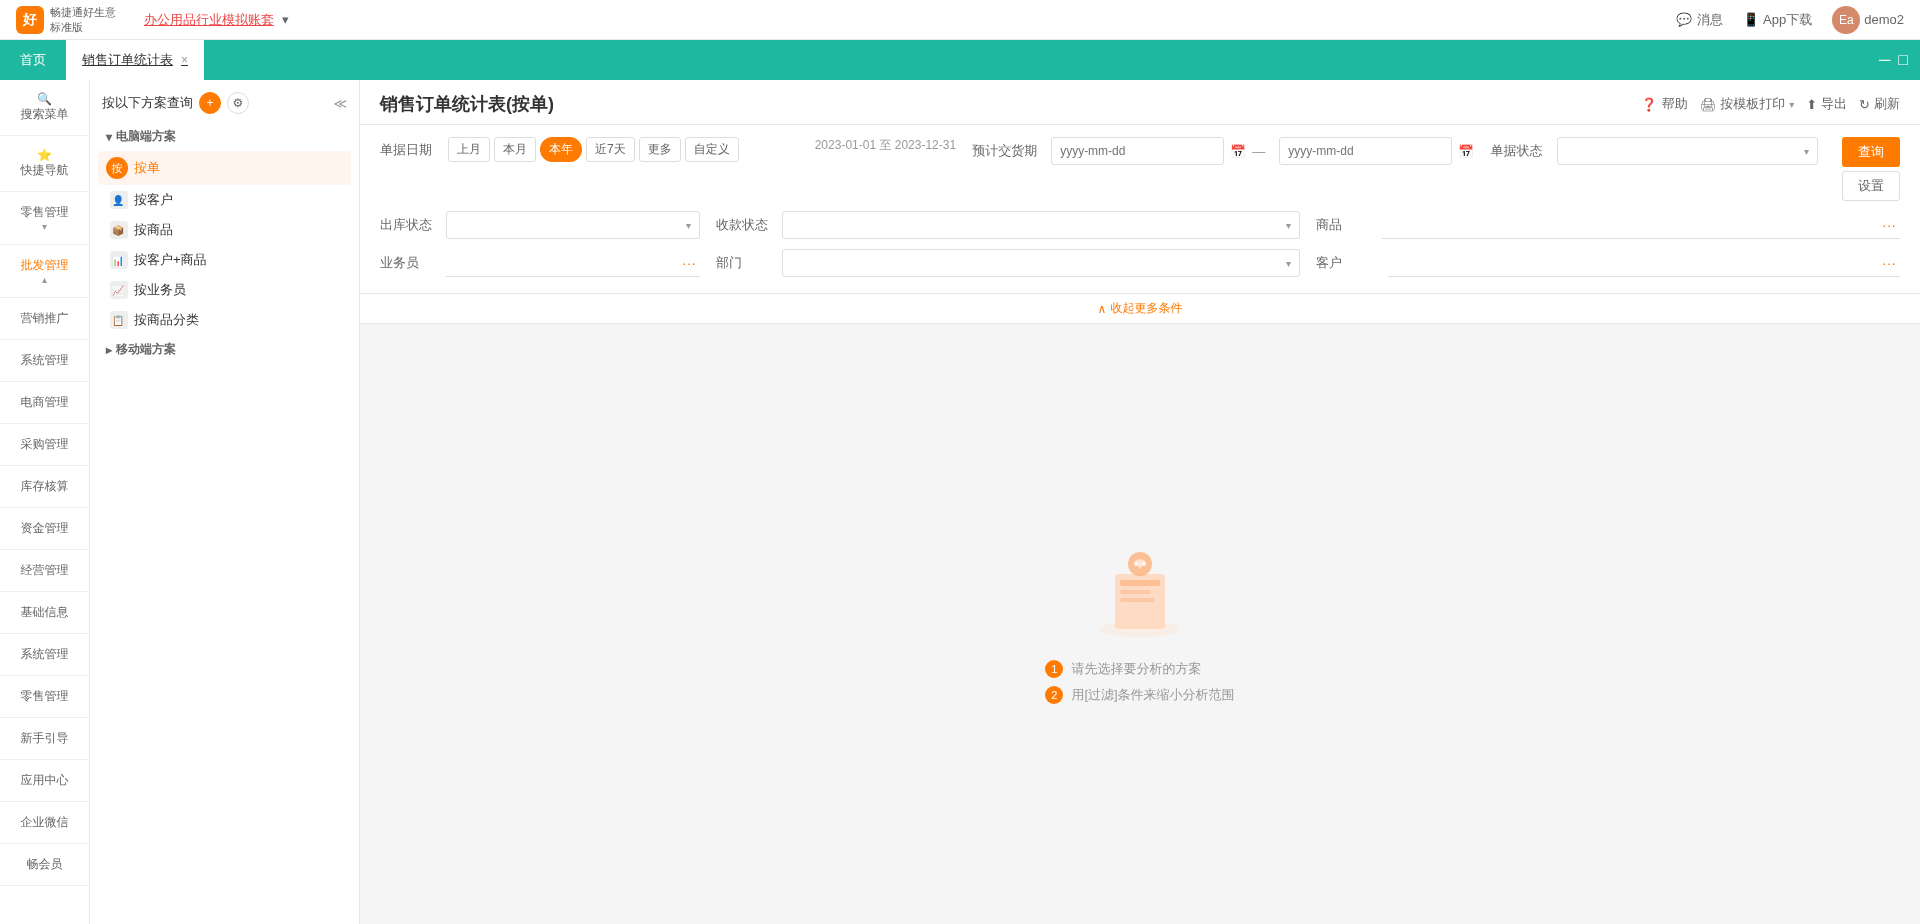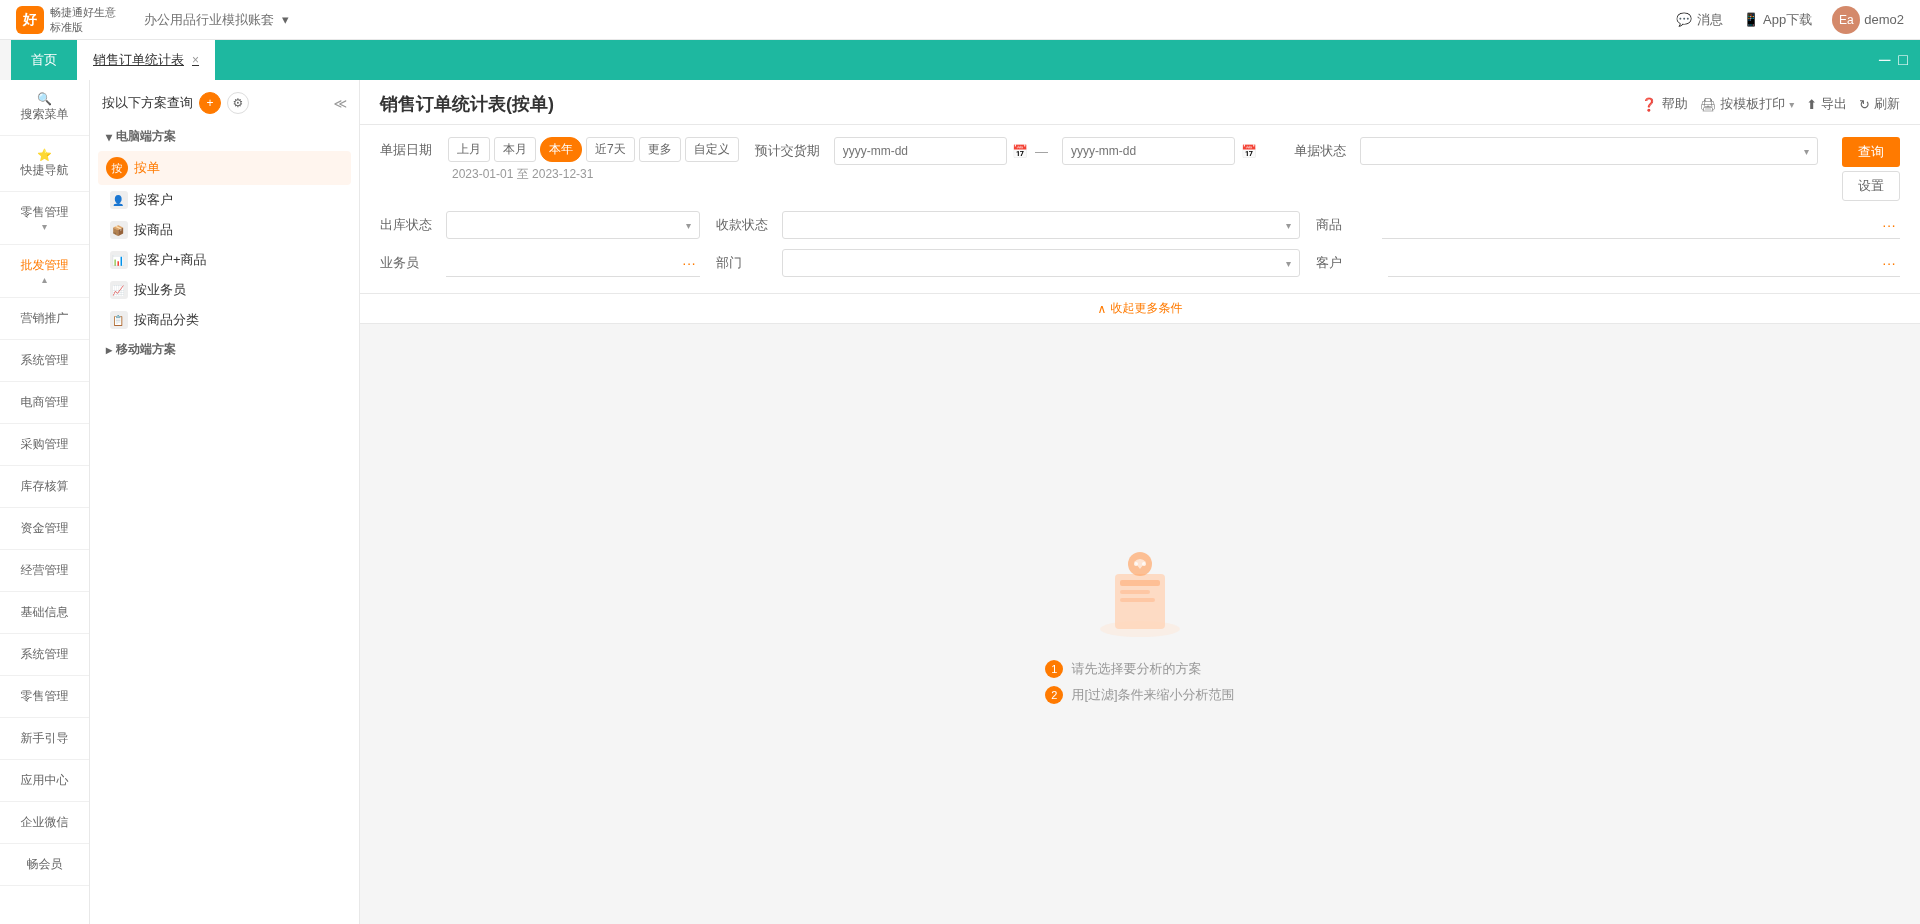--- a/index.html
+++ b/index.html
@@ -13,34 +13,34 @@
       align-items: center;
       justify-content: space-between;
       padding: 0 16px;
       border-bottom: 1px solid #e8e8e8;
       position: fixed; top: 0; left: 0; right: 0; z-index: 100;
     }
     .topbar-left { display: flex; align-items: center; gap: 8px; }
     .logo-area { display: flex; align-items: center; gap: 6px; }
     .logo-icon { width: 28px; height: 28px; background: #ff7a00; border-radius: 6px; display: flex; align-items: center; justify-content: center; color: #fff; font-size: 14px; font-weight: bold; }
     .logo-text { font-size: 11px; color: #666; line-height: 1.3; }
-    .topbar-title { font-size: 13px; color: #737373; margin-left: 20px; }
+    .topbar-title { font-size: 13px; color: #ef4444; margin-left: 20px; text-decoration: underline; }
     .topbar-dropdown { font-size: 13px; color: #666; cursor: pointer; }
     .topbar-right { display: flex; align-items: center; gap: 20px; }
     .topbar-icon-item { display: flex; align-items: center; gap: 4px; color: #666; font-size: 13px; cursor: pointer; }
     .user-avatar { width: 28px; height: 28px; border-radius: 50%; background: #d4896a; display: flex; align-items: center; justify-content: center; color: #fff; font-size: 12px; }
 
     
     .tabbar {
       height: 40px;
       background: #1eb8a0;
       display: flex;
       align-items: center;
       padding: 6px 0;
-      position: fixed; top: 40px; left: 0; right: 0; z-index: 99; margin-left: 11px;
+      position: fixed; top: 40px; left: 0; right: 0; z-index: 99;
     }
     .tab-home {
       height: 40px;
       padding: 0 20px;
       display: flex; align-items: center;
       color: #fff;
       font-size: 13px;
       cursor: pointer;
       background: transparent;
     }
@@ -357,21 +357,21 @@
           <div class="action-link">
             <span>↻</span>
             <span>刷新</span>
           </div>
         </div>
       </div>
 
       <div class="filter-area">
 
         <div style="display:flex; align-items:flex-start; gap:16px; margin-bottom:10px;">
-          <div style="display:flex; flex-direction:column; gap:4px; min-width:320px;">
+          <div style="display:flex; flex-direction:row; gap:4px; min-width:320px;">
             <div style="display:flex; align-items:center; gap:8px;">
               <span class="filter-label">单据日期</span>
               <div class="date-btn-group">
                 <button class="date-btn">上月</button>
                 <button class="date-btn">本月</button>
                 <button class="date-btn active">本年</button>
                 <button class="date-btn">近7天</button>
                 <button class="more-btn">更多</button>
                 <button class="date-btn">自定义</button>
               </div>

